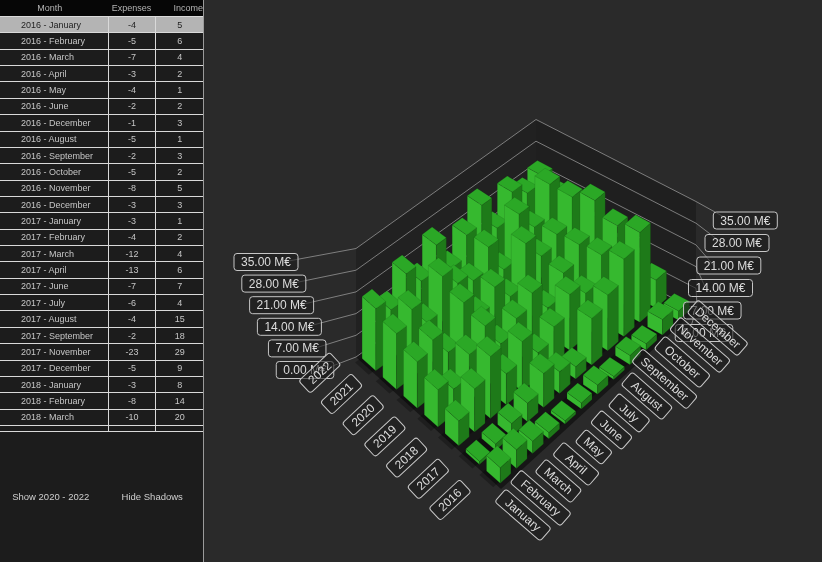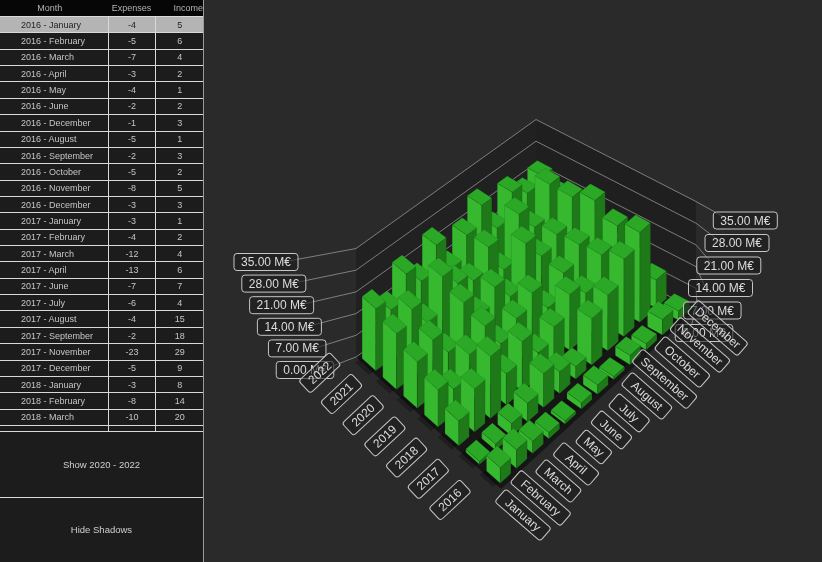--- a/index.html
+++ b/index.html
@@ -12,21 +12,21 @@
          color:#b3b3b3;font-size:9px;}
   .th-month{width:100px;text-align:center;}
   .th-num{width:52px;text-align:right;}
   .row{height:16.37px;flex:none;box-sizing:border-box;border-top:1px solid #d9d9d9;
        display:flex;background:#1c1c1c;color:#c6c6c6;font-size:9px;align-items:stretch;padding-left:16px;}
   .c-month{width:100px;box-sizing:border-box;padding-left:5px;display:flex;align-items:center;}
   .c-num{width:52px;box-sizing:border-box;border-left:1px solid #d9d9d9;display:flex;
          align-items:center;justify-content:center;}
   .row.selected{background:#b4b4b4;color:#1f1f1f;}
   .row.sliver{height:6px;}
-  .buttons{flex:1;display:flex;flex-direction:column;border-radius:32px;}
+  .buttons{flex:1;display:flex;border-radius:32px;}
   .btn{flex:1;border-top:1px solid #d9d9d9;background:#1c1c1c;color:#cfcfcf;font-size:9.5px;
        display:flex;align-items:center;justify-content:center;cursor:pointer;}
   
   .chart-panel{position:absolute;left:204px;top:0;width:618px;height:562px;background:#2a2a2a;}
   svg text{font-family:"Liberation Sans",sans-serif;}
 </style>
 </head>
 <body>
 
 <div class="app">

